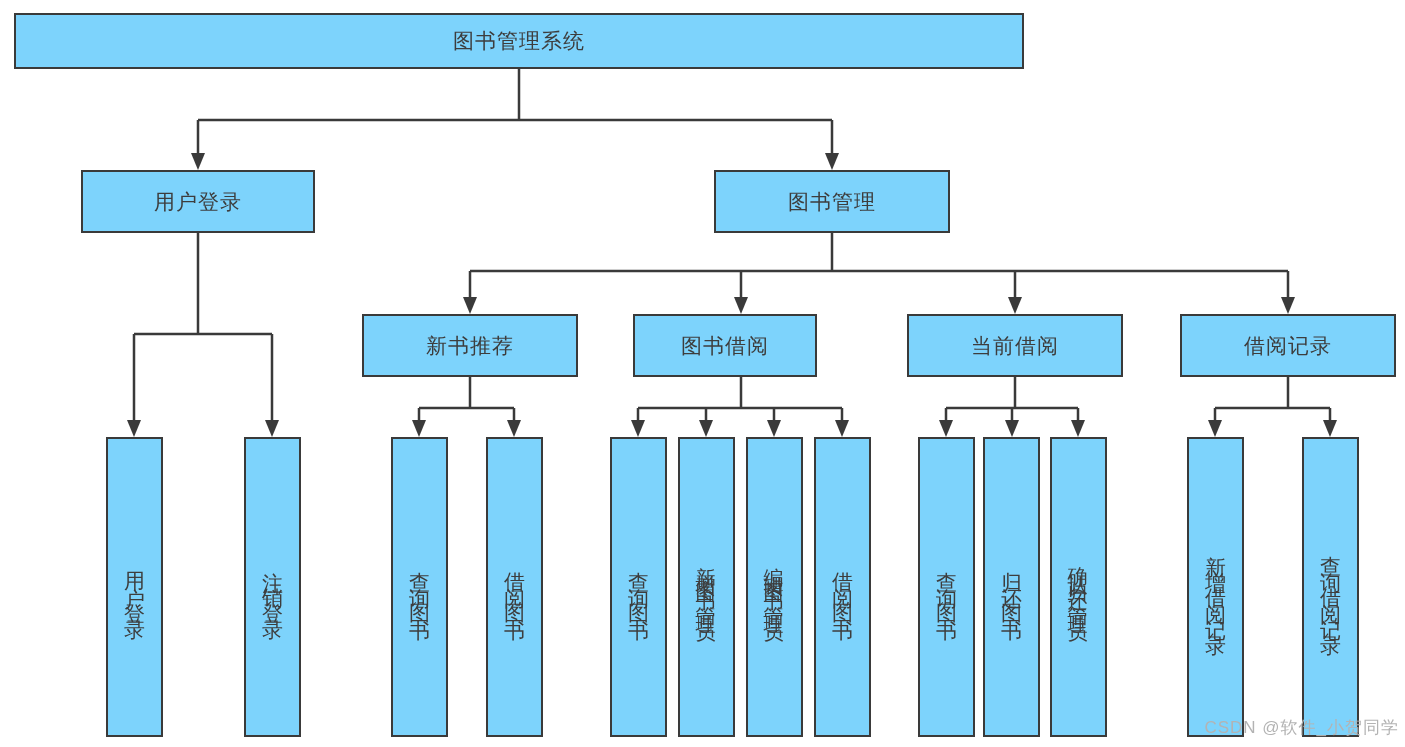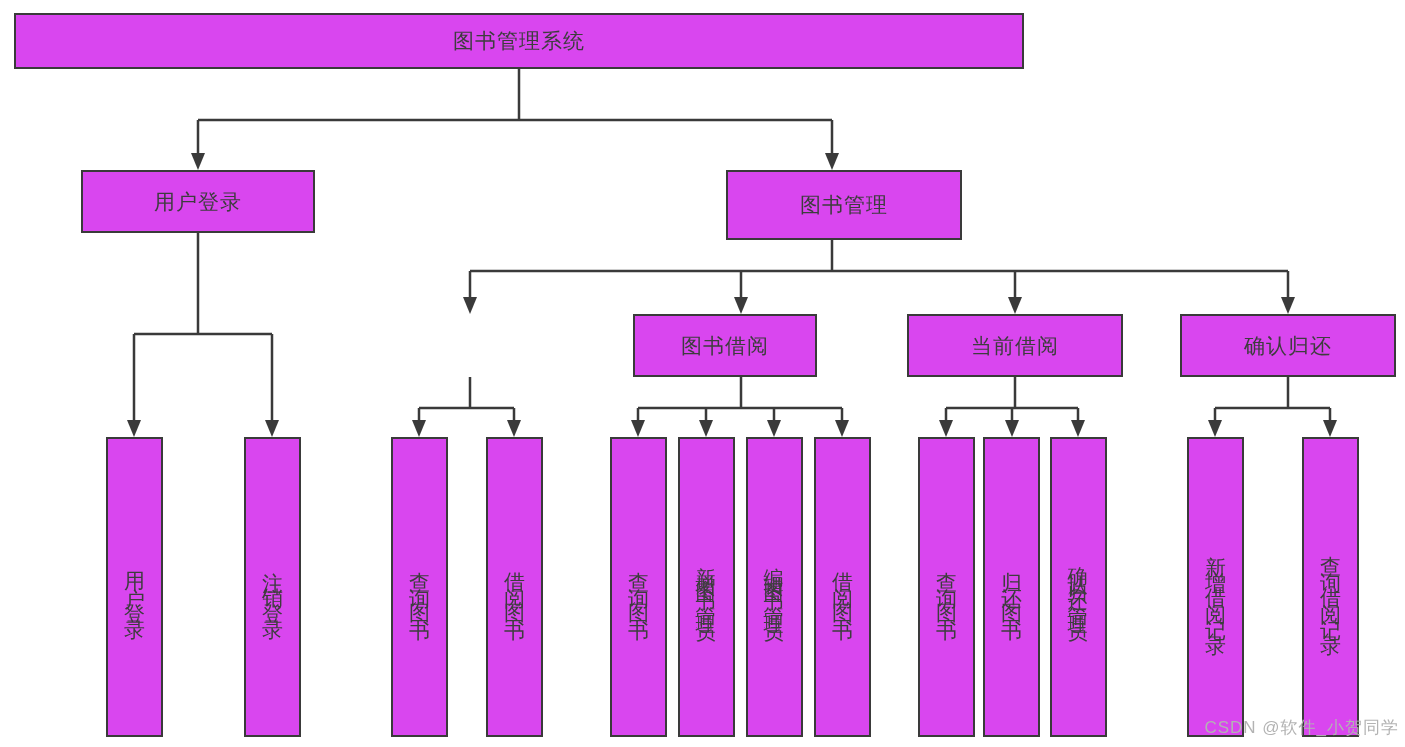--- a/index.html
+++ b/index.html
@@ -9,21 +9,21 @@
     height: 747px;
     background: #ffffff;
     font-family: "Liberation Sans", sans-serif;
     overflow: hidden;
   }
   .connectors { position: absolute; left: 0; top: 0; }
   .node {
     position: absolute;
     box-sizing: border-box;
     border: 2px solid #3a3a3a;
-    background: #d946ef;
+    background: #7dd3fc;
     display: flex;
     align-items: center;
     justify-content: center;
     color: #3d3d3d;
     font-size: 21px;
     letter-spacing: 1px;
     text-align: center;
     white-space: nowrap;
   }
   .node.v {
@@ -80,25 +80,26 @@
       <polygon points="1005,420 1019,420 1012,437"></polygon>
       <polygon points="1071,420 1085,420 1078,437"></polygon>
       <polygon points="1208,420 1222,420 1215,437"></polygon>
       <polygon points="1323,420 1337,420 1330,437"></polygon>
     </g>
   </svg>
 
   <div class="node h" style="left:14px; top:13px; width:1010px; height:56px;">图书管理系统</div>
 
   <div class="node h" style="left:81px; top:170px; width:234px; height:63px;">用户登录</div>
-  <div class="node h" style="left:714px; top:170px; width:236px; height:70px;margin-left:12px;">图书管理</div>
+  <div class="node h" style="left:714px; top:170px; width:236px; height:63px;">图书管理</div>
 
+  <div class="node h" style="left:362px; top:314px; width:216px; height:63px;">新书推荐</div>
   <div class="node h" style="left:633px; top:314px; width:184px; height:63px;">图书借阅</div>
   <div class="node h" style="left:907px; top:314px; width:216px; height:63px;">当前借阅</div>
-  <div class="node h" style="left:1180px; top:314px; width:216px; height:63px;">确认归还</div>
+  <div class="node h" style="left:1180px; top:314px; width:216px; height:63px;">借阅记录</div>
 
   <div class="node v" style="left:106px; top:437px; width:57px; height:300px;">用户登录</div>
   <div class="node v" style="left:244px; top:437px; width:57px; height:300px;">注销登录</div>
 
   <div class="node v" style="left:391px; top:437px; width:57px; height:300px;">查询图书</div>
   <div class="node v" style="left:486px; top:437px; width:57px; height:300px;">借阅图书</div>
 
   <div class="node v" style="left:610px; top:437px; width:57px; height:300px;">查询图书</div>
   <div class="node v tight" style="left:678px; top:437px; width:57px; height:300px;">新增图书（管理员）</div>
   <div class="node v tight" style="left:746px; top:437px; width:57px; height:300px;">编辑图书（管理员）</div>

